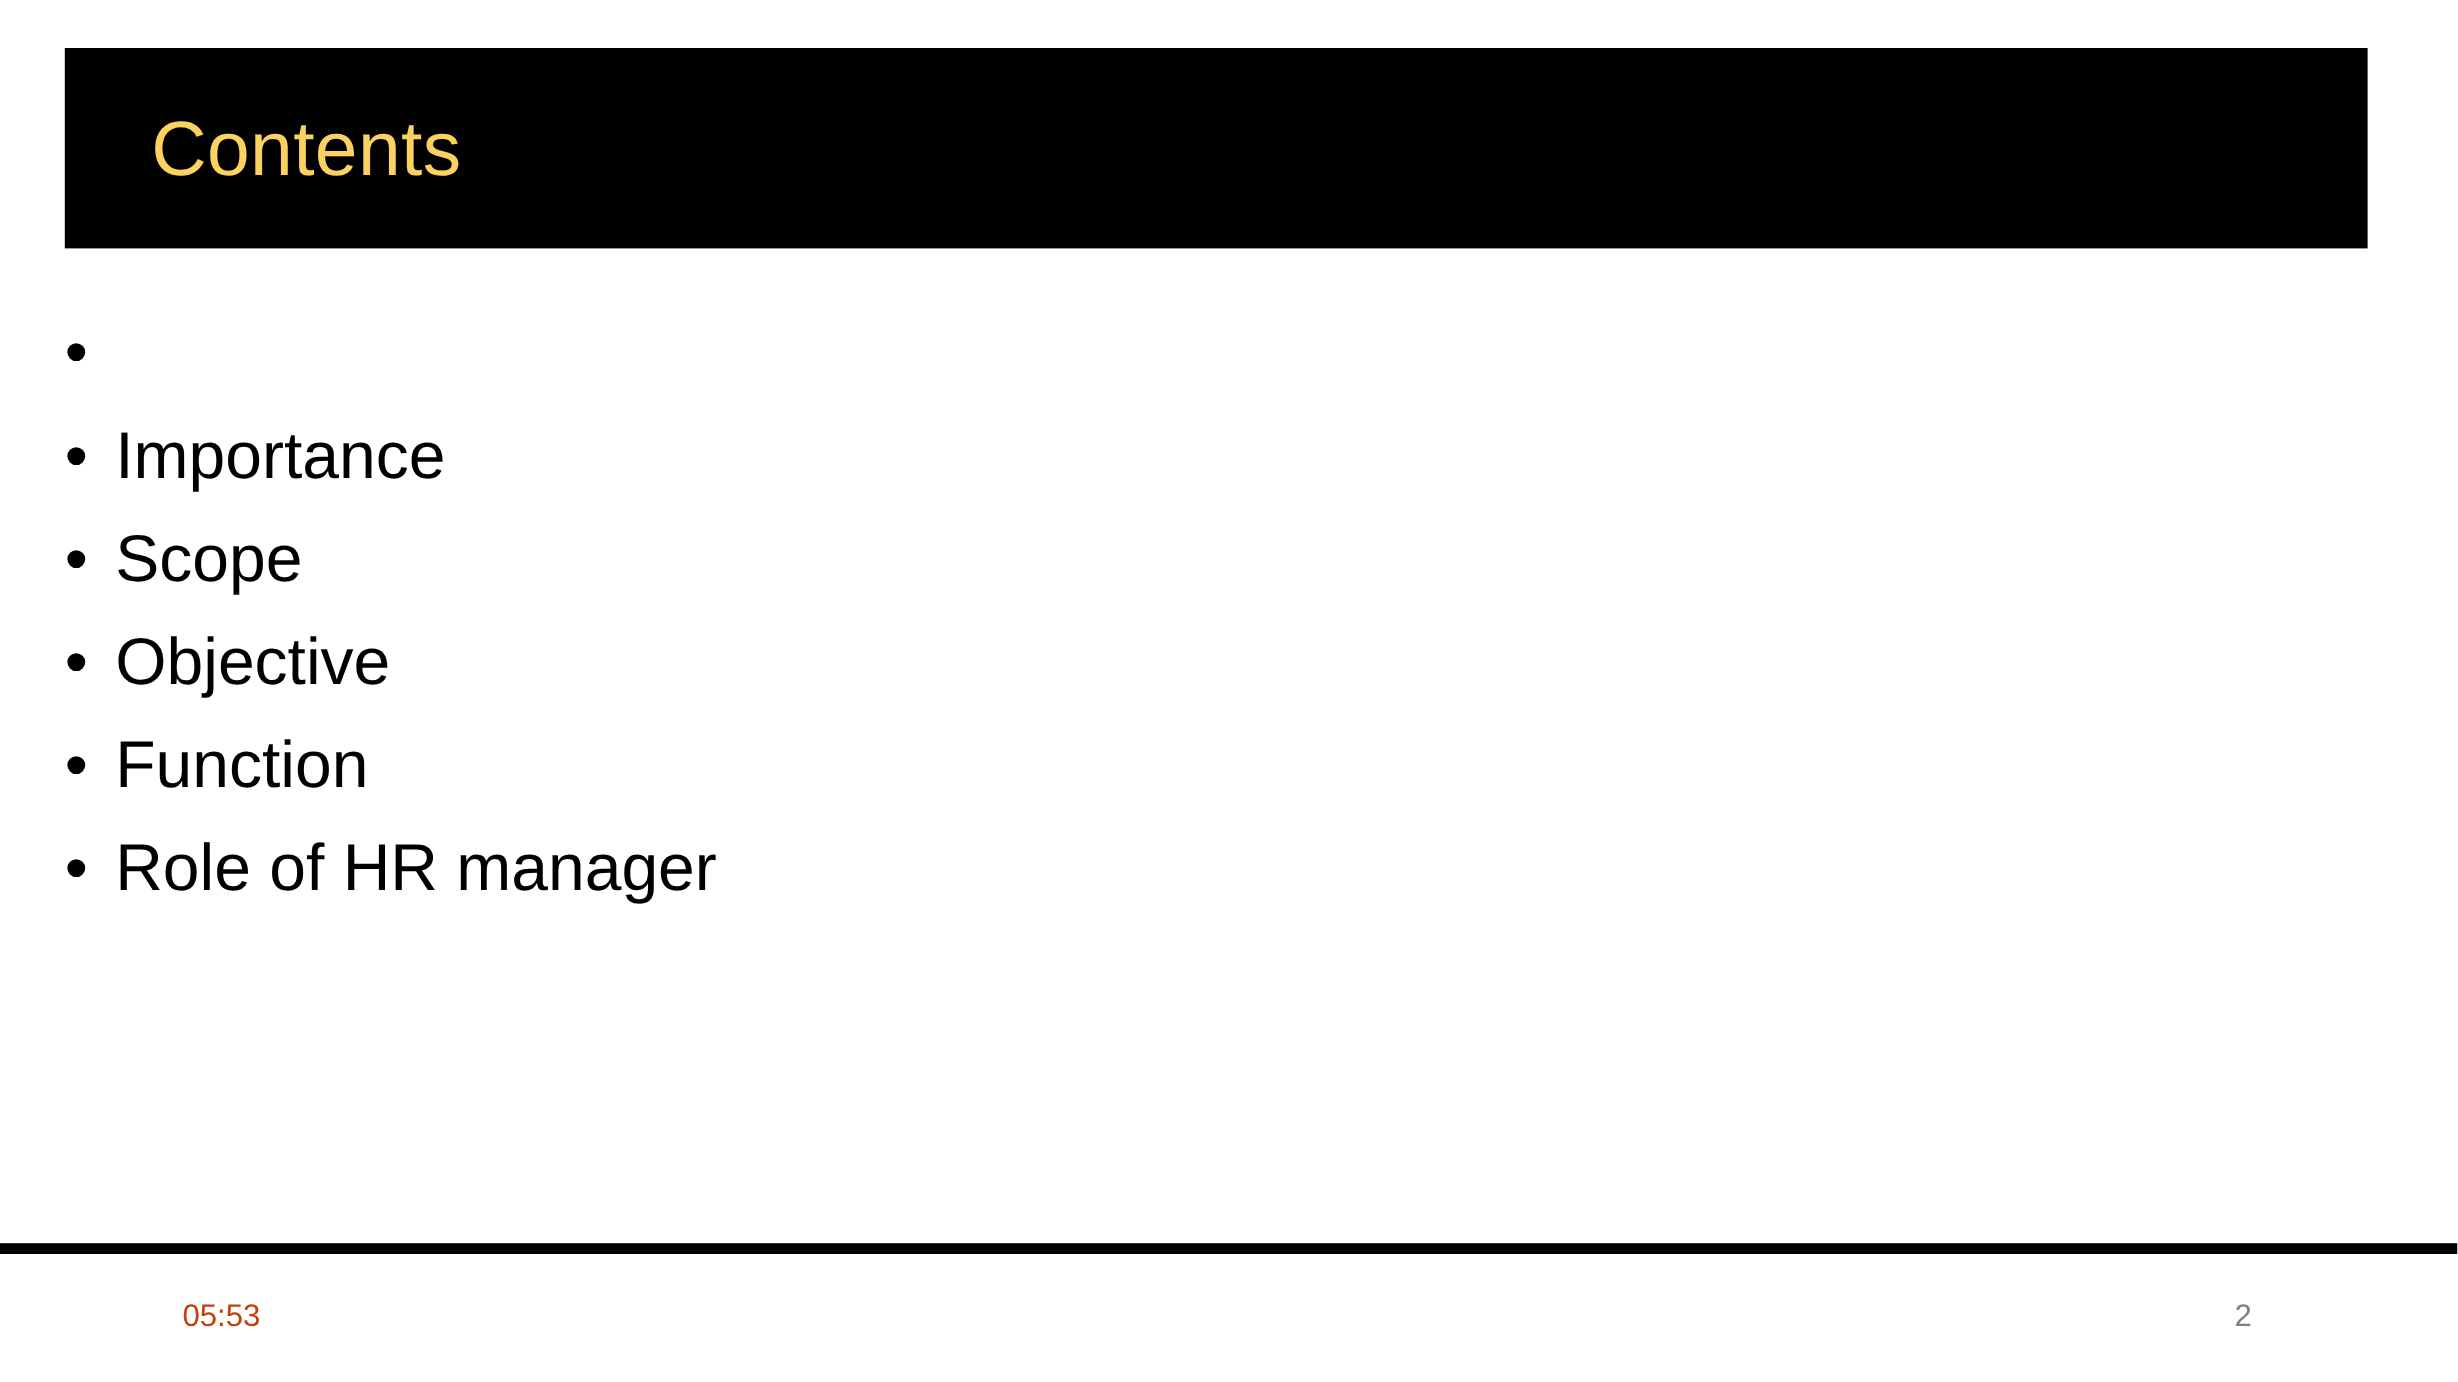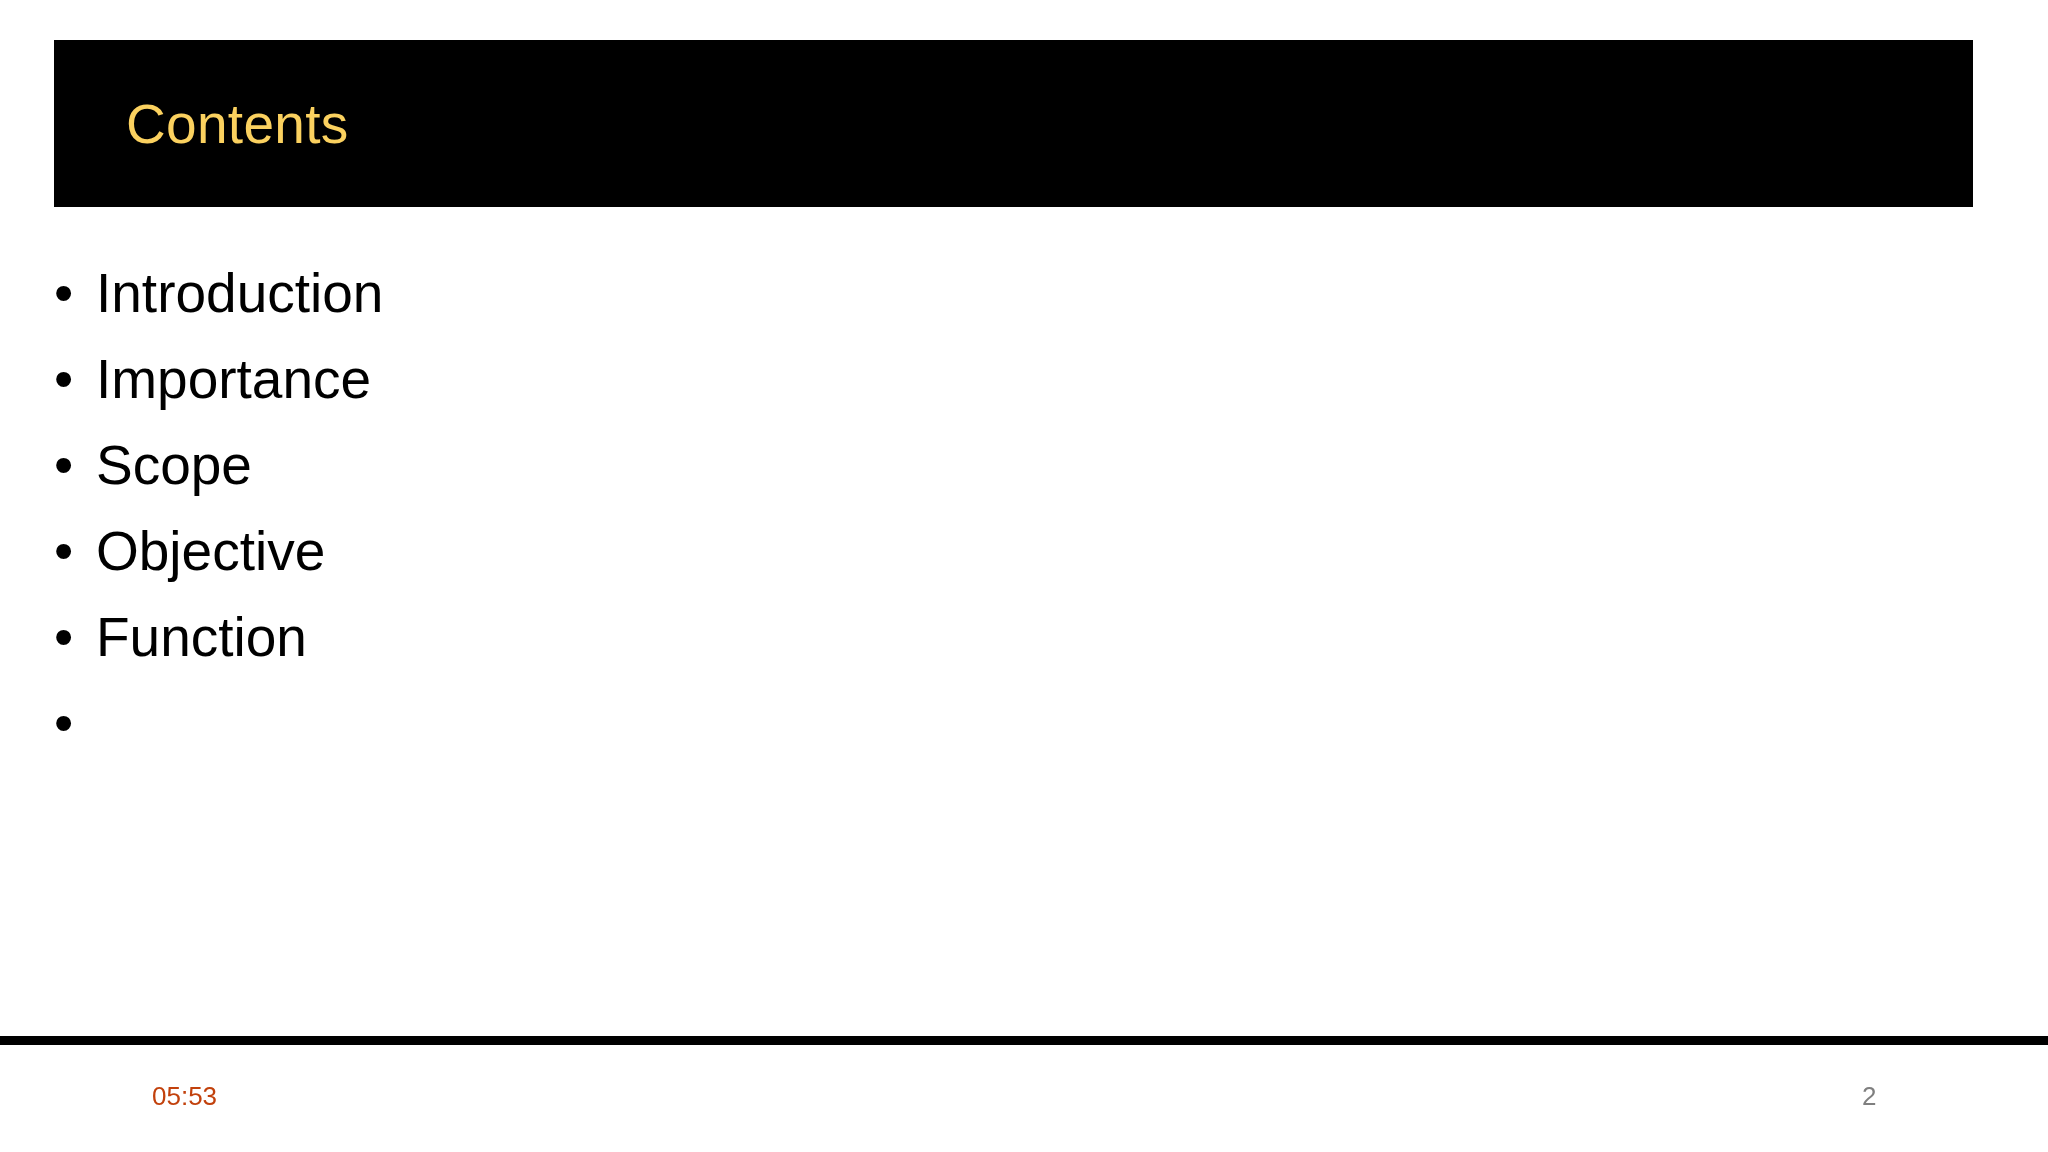--- a/index.html
+++ b/index.html
@@ -26,21 +26,21 @@
     width: 1919px;
     height: 167px;
     background: #000000;
   }
 
   .title-text {
     position: absolute;
     left: 72px;
     top: 50%;
     transform: translateY(-50%);
-    font-size: 55px;
+    font-size: 64px;
     line-height: 1.0;
     font-weight: 400;
     color: #FBD15F;
     letter-spacing: 0.3px;
     white-space: nowrap;
     text-align: center;
   }
 
   
   .bullet-list {
@@ -115,21 +115,20 @@
 <div class="slide">
 
   <div class="title-band">
     <div class="title-text">Contents</div>
   </div>
 
   <ul class="bullet-list">
 
     <li class="bullet-item">
       <span class="bullet-marker">•</span>
-      <span class="bullet-label">Introduction</span>
     </li>
 
     <li class="bullet-item">
       <span class="bullet-marker">•</span>
       <span class="bullet-label">Importance</span>
     </li>
 
     <li class="bullet-item">
       <span class="bullet-marker">•</span>
       <span class="bullet-label">Scope</span>
@@ -140,20 +139,21 @@
       <span class="bullet-label">Objective</span>
     </li>
 
     <li class="bullet-item">
       <span class="bullet-marker">•</span>
       <span class="bullet-label">Function</span>
     </li>
 
     <li class="bullet-item">
       <span class="bullet-marker">•</span>
+      <span class="bullet-label">Role of HR manager</span>
     </li>
 
   </ul>
 
   <div class="footer-rule"></div>
 
   <div class="footer-time">05:53</div>
 
   <div class="footer-page-number">2</div>
 

